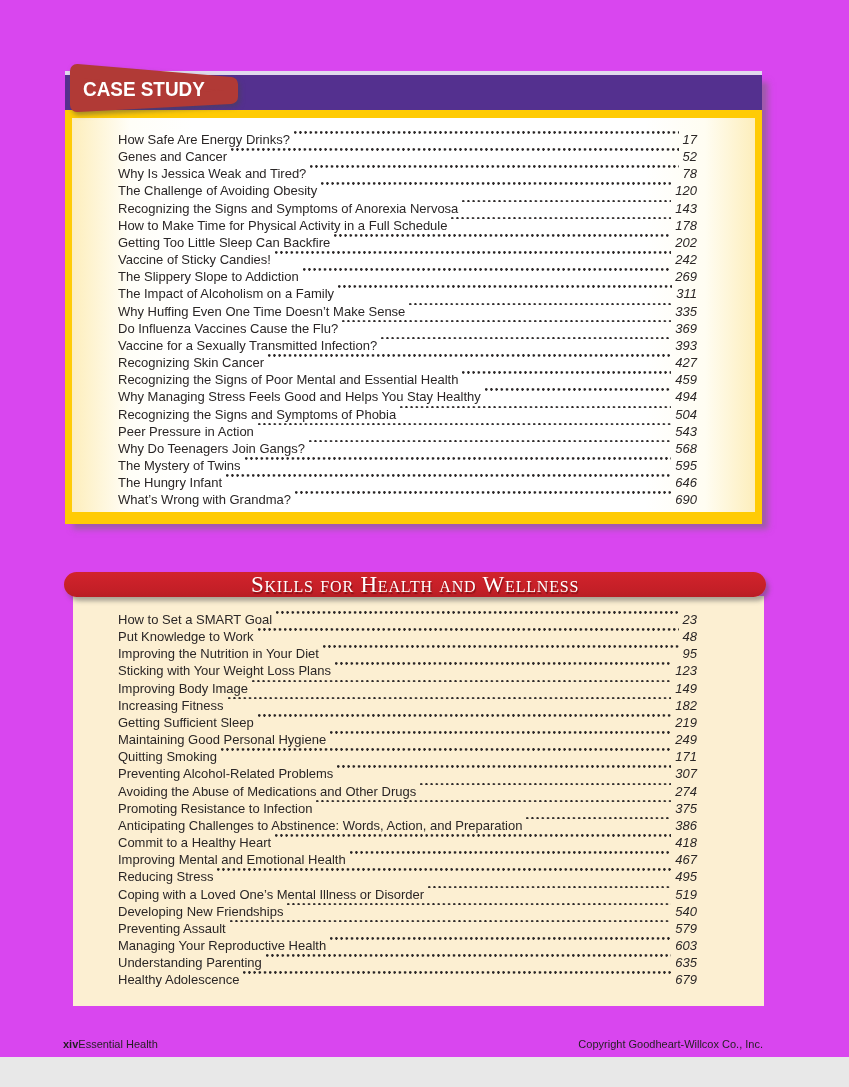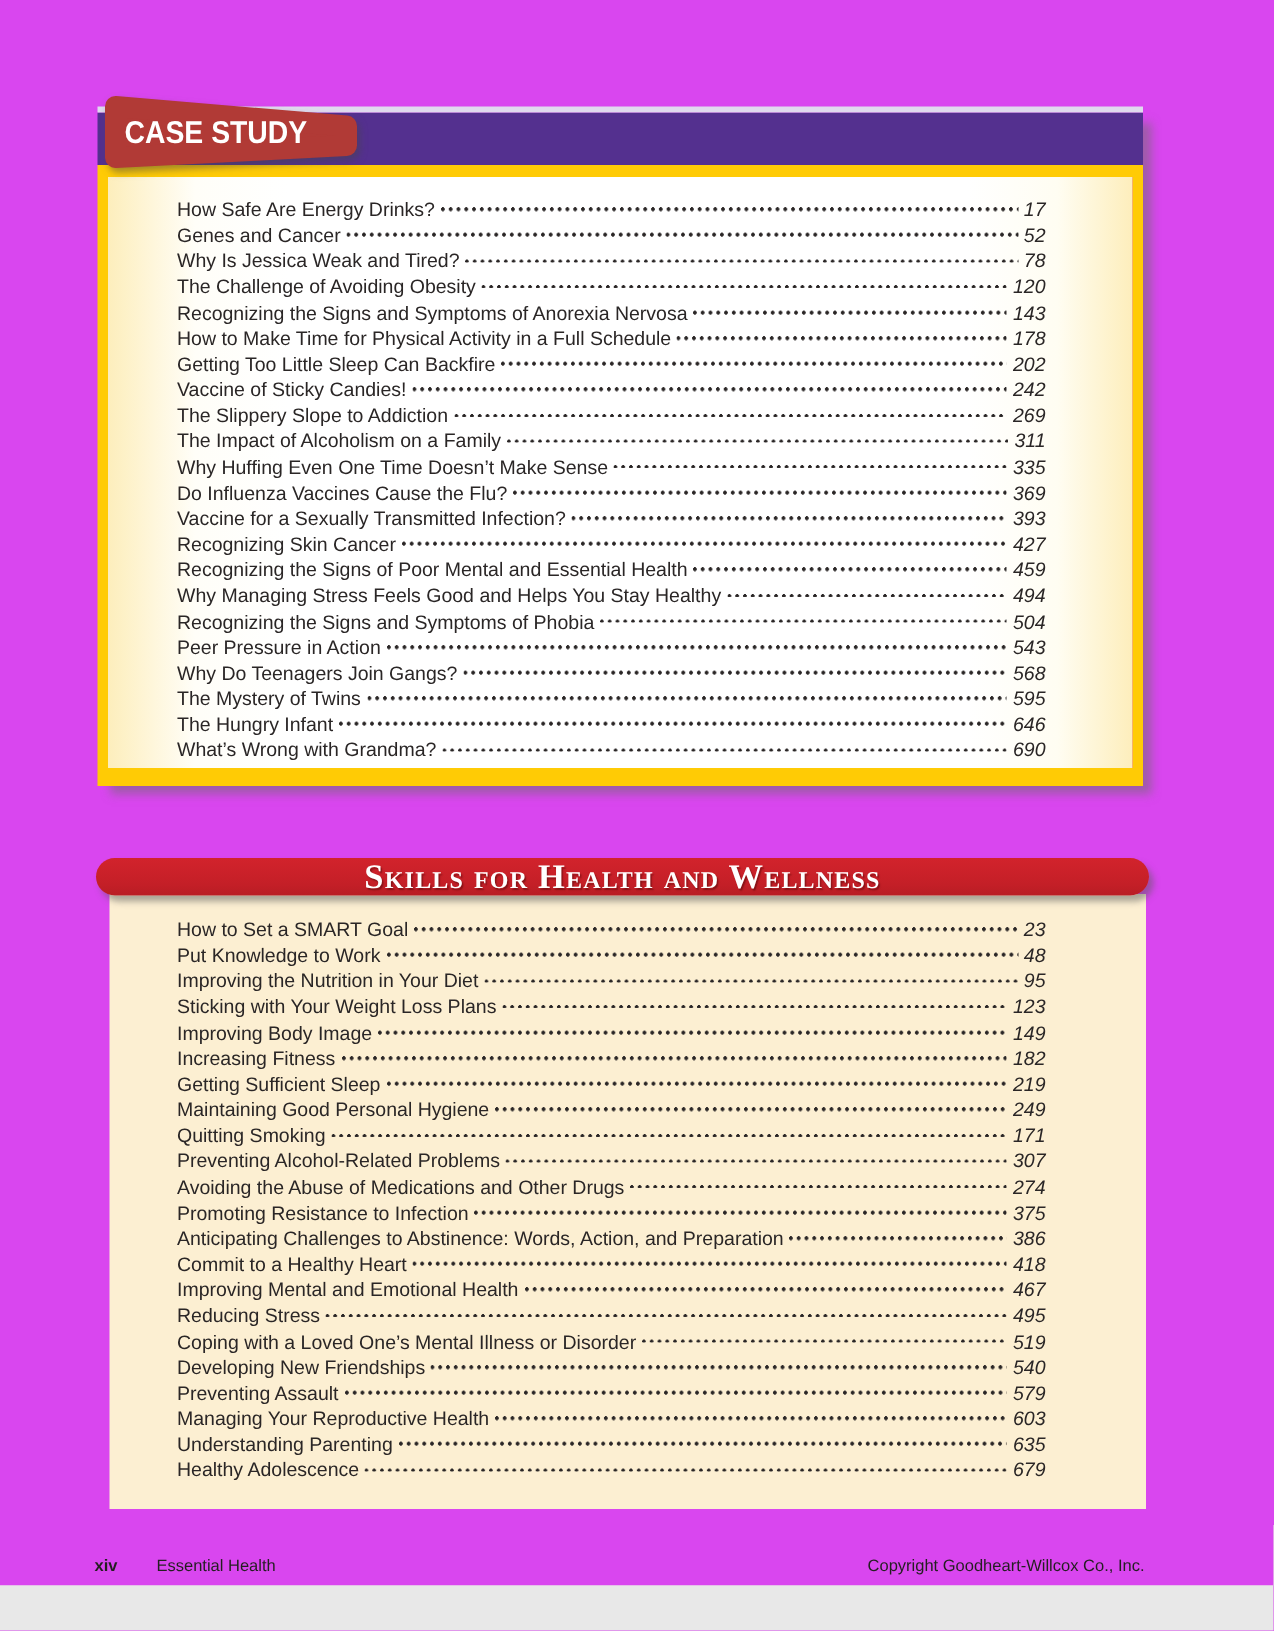--- a/index.html
+++ b/index.html
@@ -40,21 +40,21 @@
     font-weight:bold; font-size:21px; line-height:24px; color:#ffffff;
     letter-spacing:0px; white-space:nowrap;
     transform:scaleX(.9); transform-origin:left center;
   }
 
   
   .toc { position:absolute; width:579px; }
   .toc-case   { left:118px; top:131px; }
   .toc-skills { left:118px; top:611px; }
   .entry {
-    display:flex; align-items:center;
+    display:flex; align-items:flex-start;
     font-size:13px; line-height:17.15px; color:#2a2626; white-space:nowrap;
   }
   .entry .leader {
     flex:1; min-width:14px; height:2.6px; margin:0 3px 0 4px;
     background-image:radial-gradient(circle at 1.25px 1.25px,#2a2626 1.02px,transparent 1.35px);
     background-size:5.2px 2.6px; background-repeat:repeat-x;
   }
   .entry .pg { margin-left:1px;font-style:italic; }
 
   
@@ -64,31 +64,31 @@
   }
   .sk-band {
     position:absolute; left:64px; top:572px; width:702px; height:25px;
     background:linear-gradient(180deg,#d2232c 0%,#c41f27 70%,#b81d24 100%);
     border-radius:13px;
     box-shadow:3px 4px 4px rgba(90,90,90,.5);
     display:flex; align-items:center; justify-content:center;
     z-index:2;
   }
   .sk-band .title {
-    font-family:"Liberation Serif", serif; font-weight:bold;
+    font-family:"Liberation Serif", serif; font-weight:normal;
     font-variant:small-caps; font-size:23px; line-height:25px;
     letter-spacing:.8px; color:#ffffff;
     text-shadow:1px 1.5px 1px rgba(60,0,0,.45);
   }
 
   
   .footer-left {
     position:absolute; left:63px; top:1038px; font-size:11px; color:#231f20;
   }
-  .footer-left .folio { font-weight:bold; margin-right:26px; }
+  .footer-left .folio { font-weight:bold; margin-right:0; }
   .footer-right {
     position:absolute; right:86px; top:1038px; font-size:11px; color:#231f20;
   }
 </style>
 </head>
 <body>
 
 <div class="page">
 
   <section>

